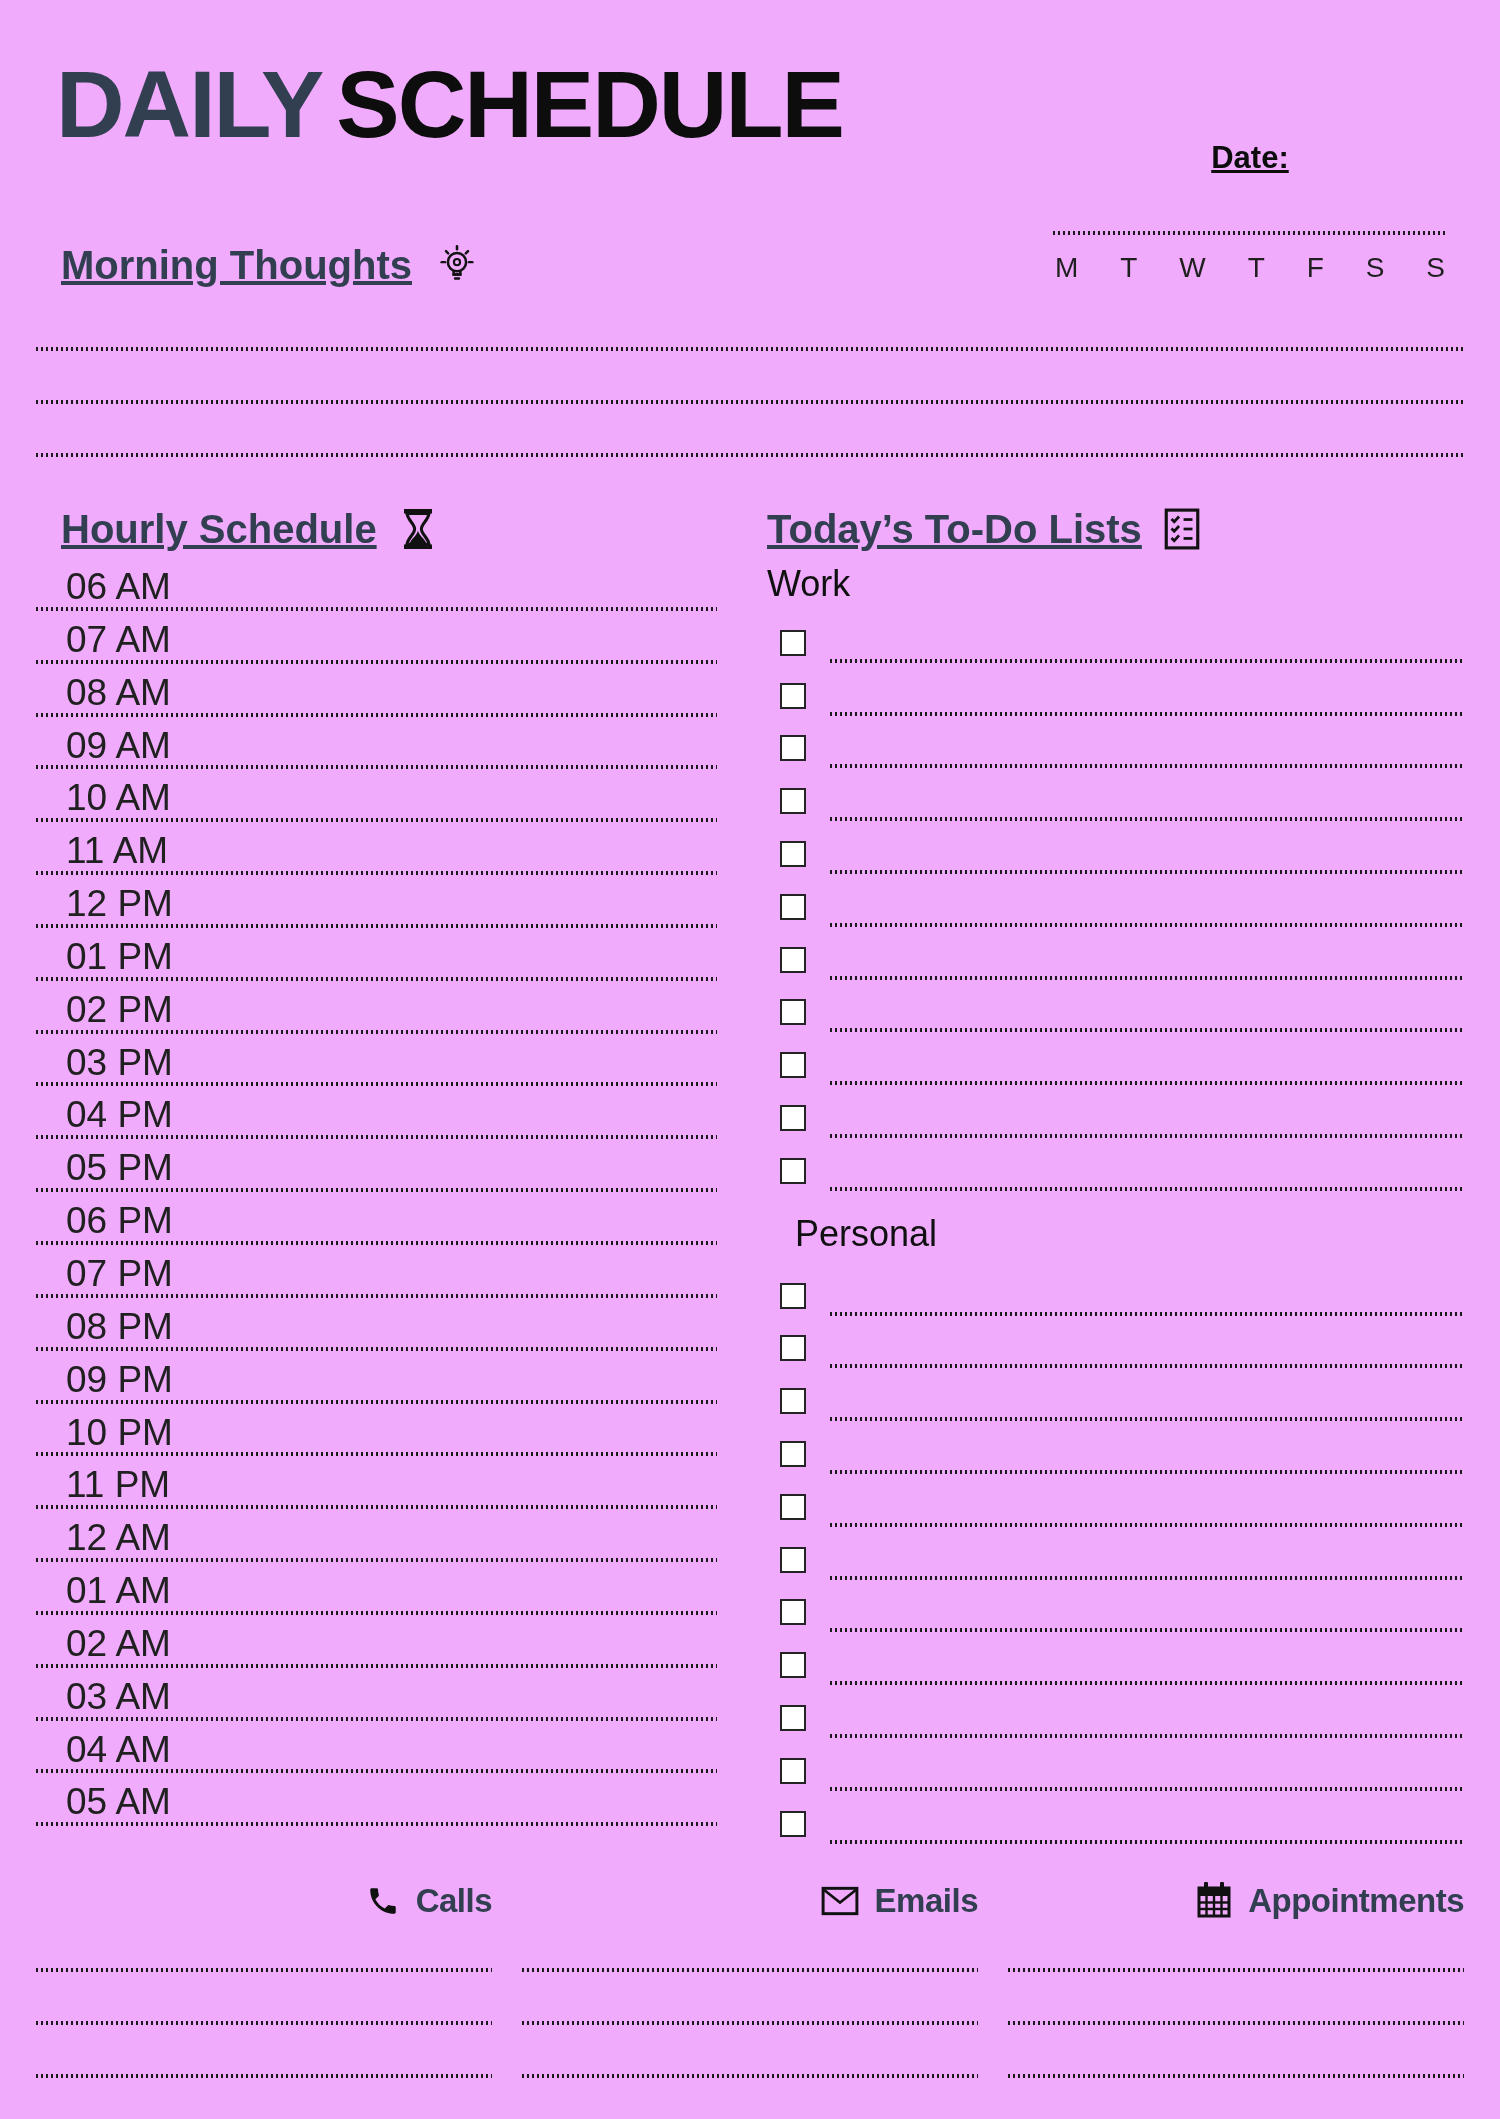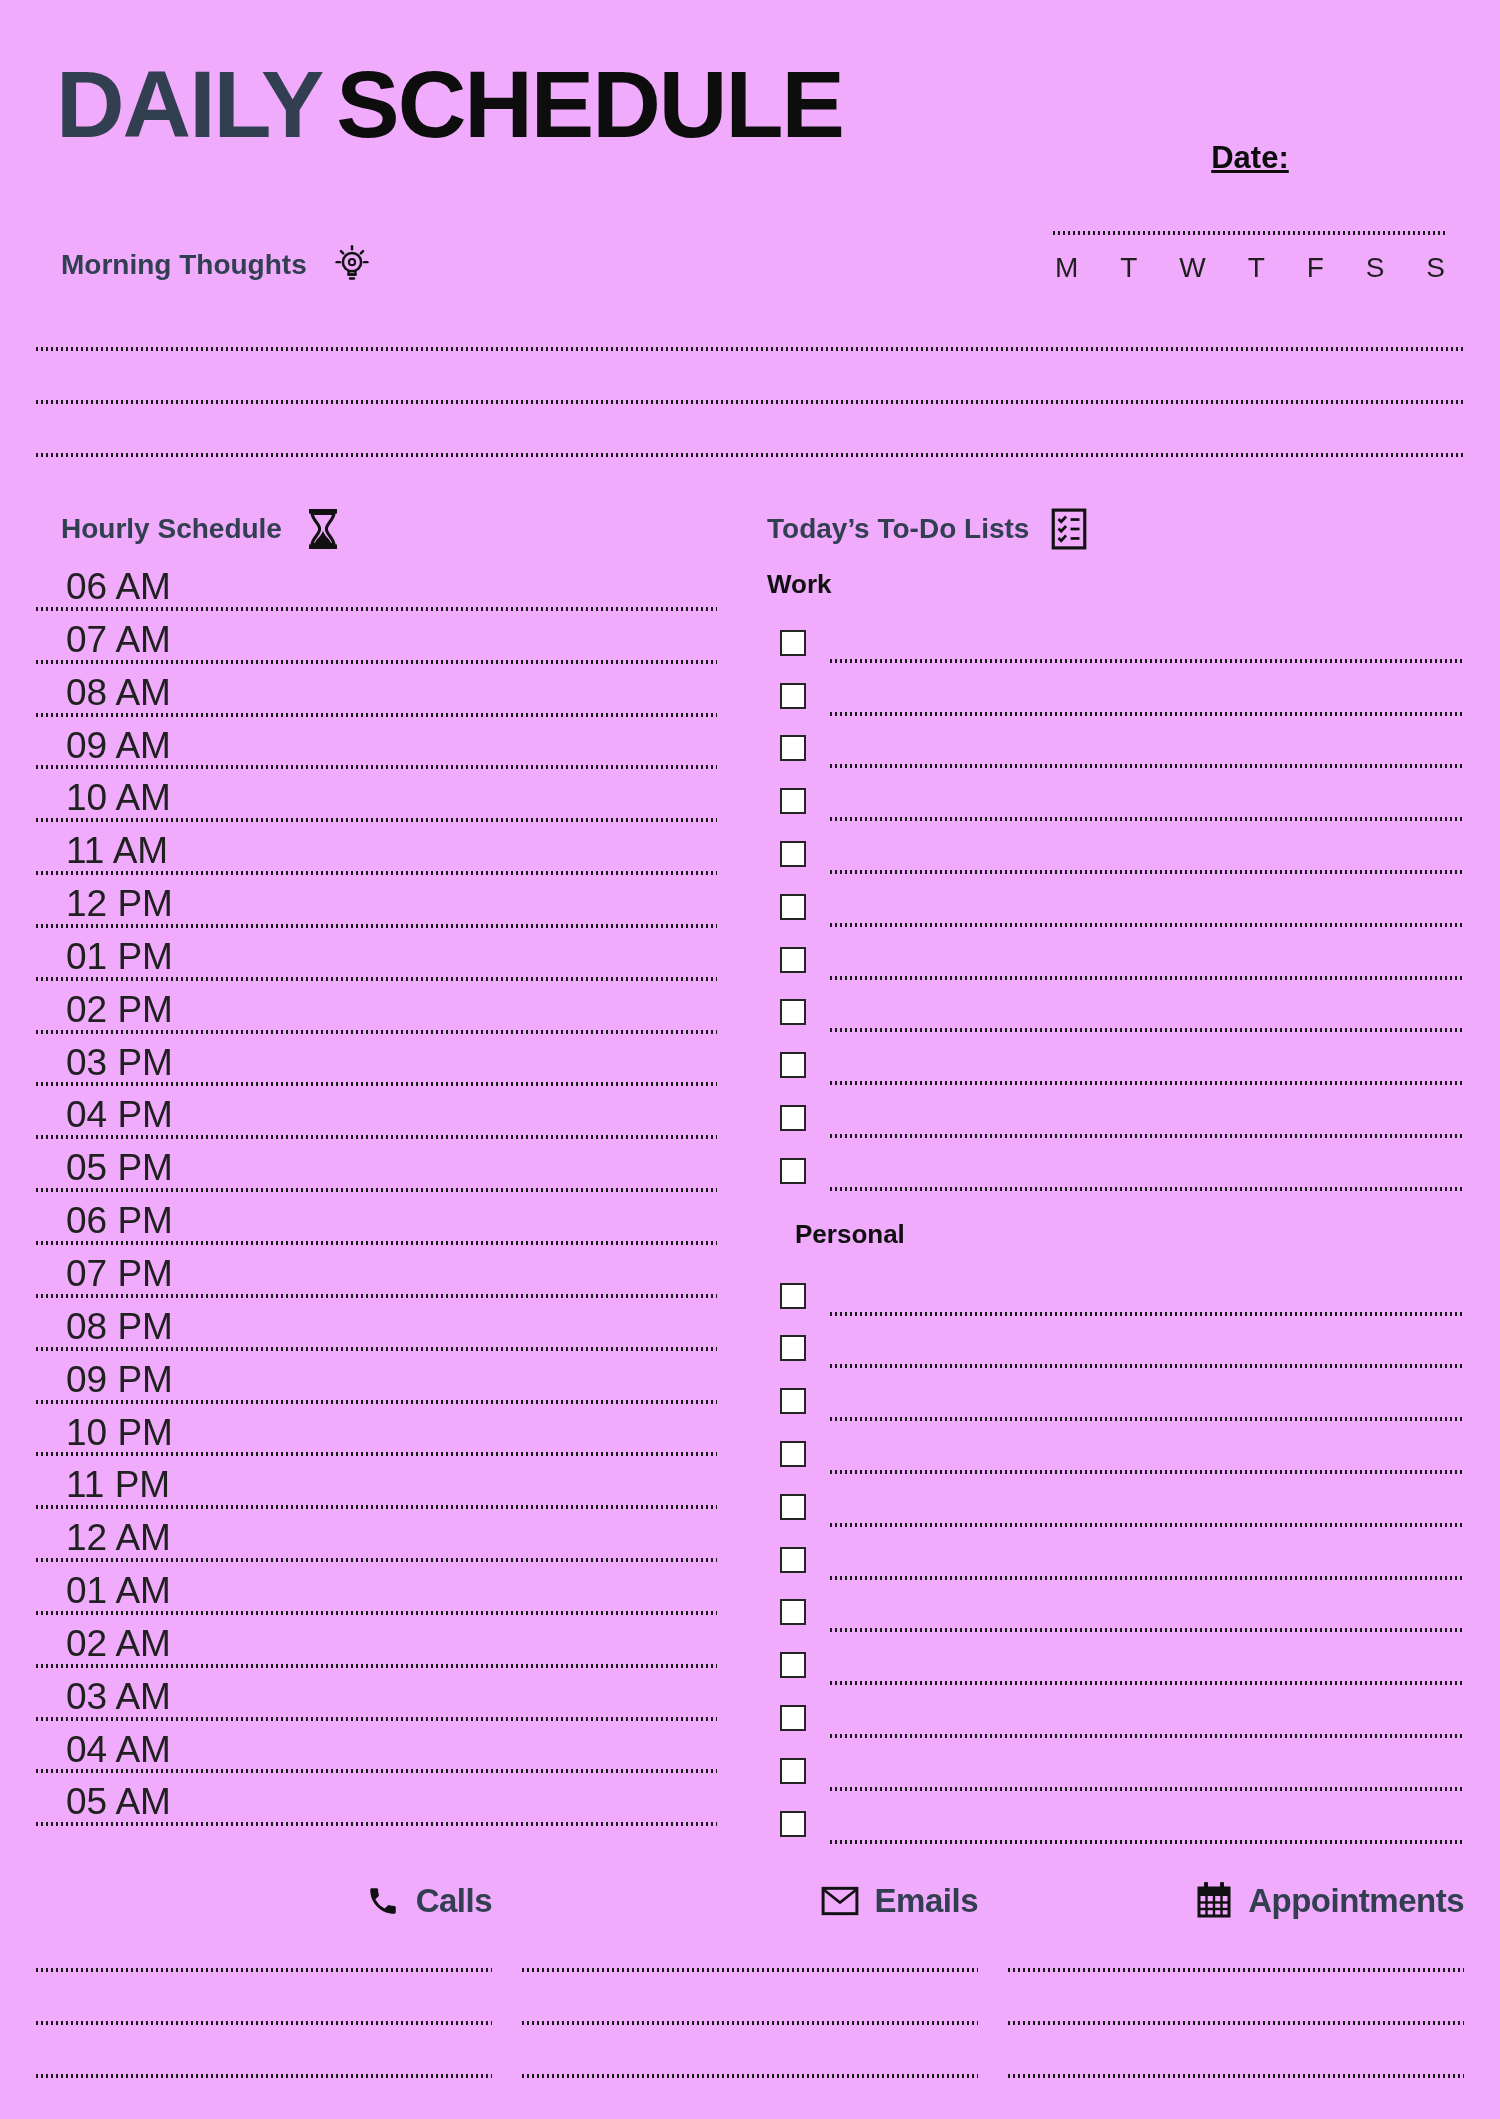--- a/index.html
+++ b/index.html
@@ -18,36 +18,36 @@
   .date-line{position:absolute;top:91px;left:0;right:0;}
   .days{position:absolute;top:112px;left:2px;right:2px;display:flex;
         justify-content:space-between;font-size:28px;font-weight:300;color:#1f1f1f;}
 
   
   .dotline{height:4px;background-image:repeating-linear-gradient(90deg,var(--line) 0 2px,transparent 2px 5px);}
   .fullline{position:absolute;left:36px;right:36px;}
 
   
   .sec-head{display:flex;align-items:center;gap:22px;}
-  .sec-title{font-size:28px;font-weight:700;color:var(--slate);white-space:nowrap;}
+  .sec-title{font-size:40px;font-weight:700;color:var(--slate);white-space:nowrap;text-decoration:underline;}
   .icon{display:inline-flex;align-items:center;justify-content:center;}
   .morning-head{position:absolute;left:61px;top:242px;}
 
   
   .hourly{position:absolute;left:36px;top:505px;width:681px;}
   .hourly-head{margin-left:25px;height:48px;}
   #hourly-rows{margin-top:5px;}
   .hrow{position:relative;height:52.85px;}
   .hrow .tlabel{position:absolute;left:30px;top:8px;font-size:37px;color:#202020;}
   .hrow .dotline{position:absolute;left:0;right:0;bottom:0;}
 
   
   .todo{position:absolute;left:767px;top:505px;width:697px;}
   .todo-head{height:48px;}
-  .todo-section-label{font-size:26px;font-weight:700;color:#101010;line-height:34px;}
+  .todo-section-label{font-size:36px;font-weight:400;color:#101010;line-height:34px;}
   .sec1 .todo-section-label{margin-top:14px;}
   .sec1 .todo-rows{margin-top:9px;}
   .sec2 .todo-section-label{margin-top:26px;margin-left:28px;}
   .sec2 .todo-rows{margin-top:12px;}
   .trow{position:relative;height:52.8px;}
   .trow .box{position:absolute;left:13px;bottom:7px;width:22px;height:22px;
              border:2.5px solid #242424;background:#fff;}
   .trow .dotline{position:absolute;left:63px;right:0;bottom:0;}
 
   

